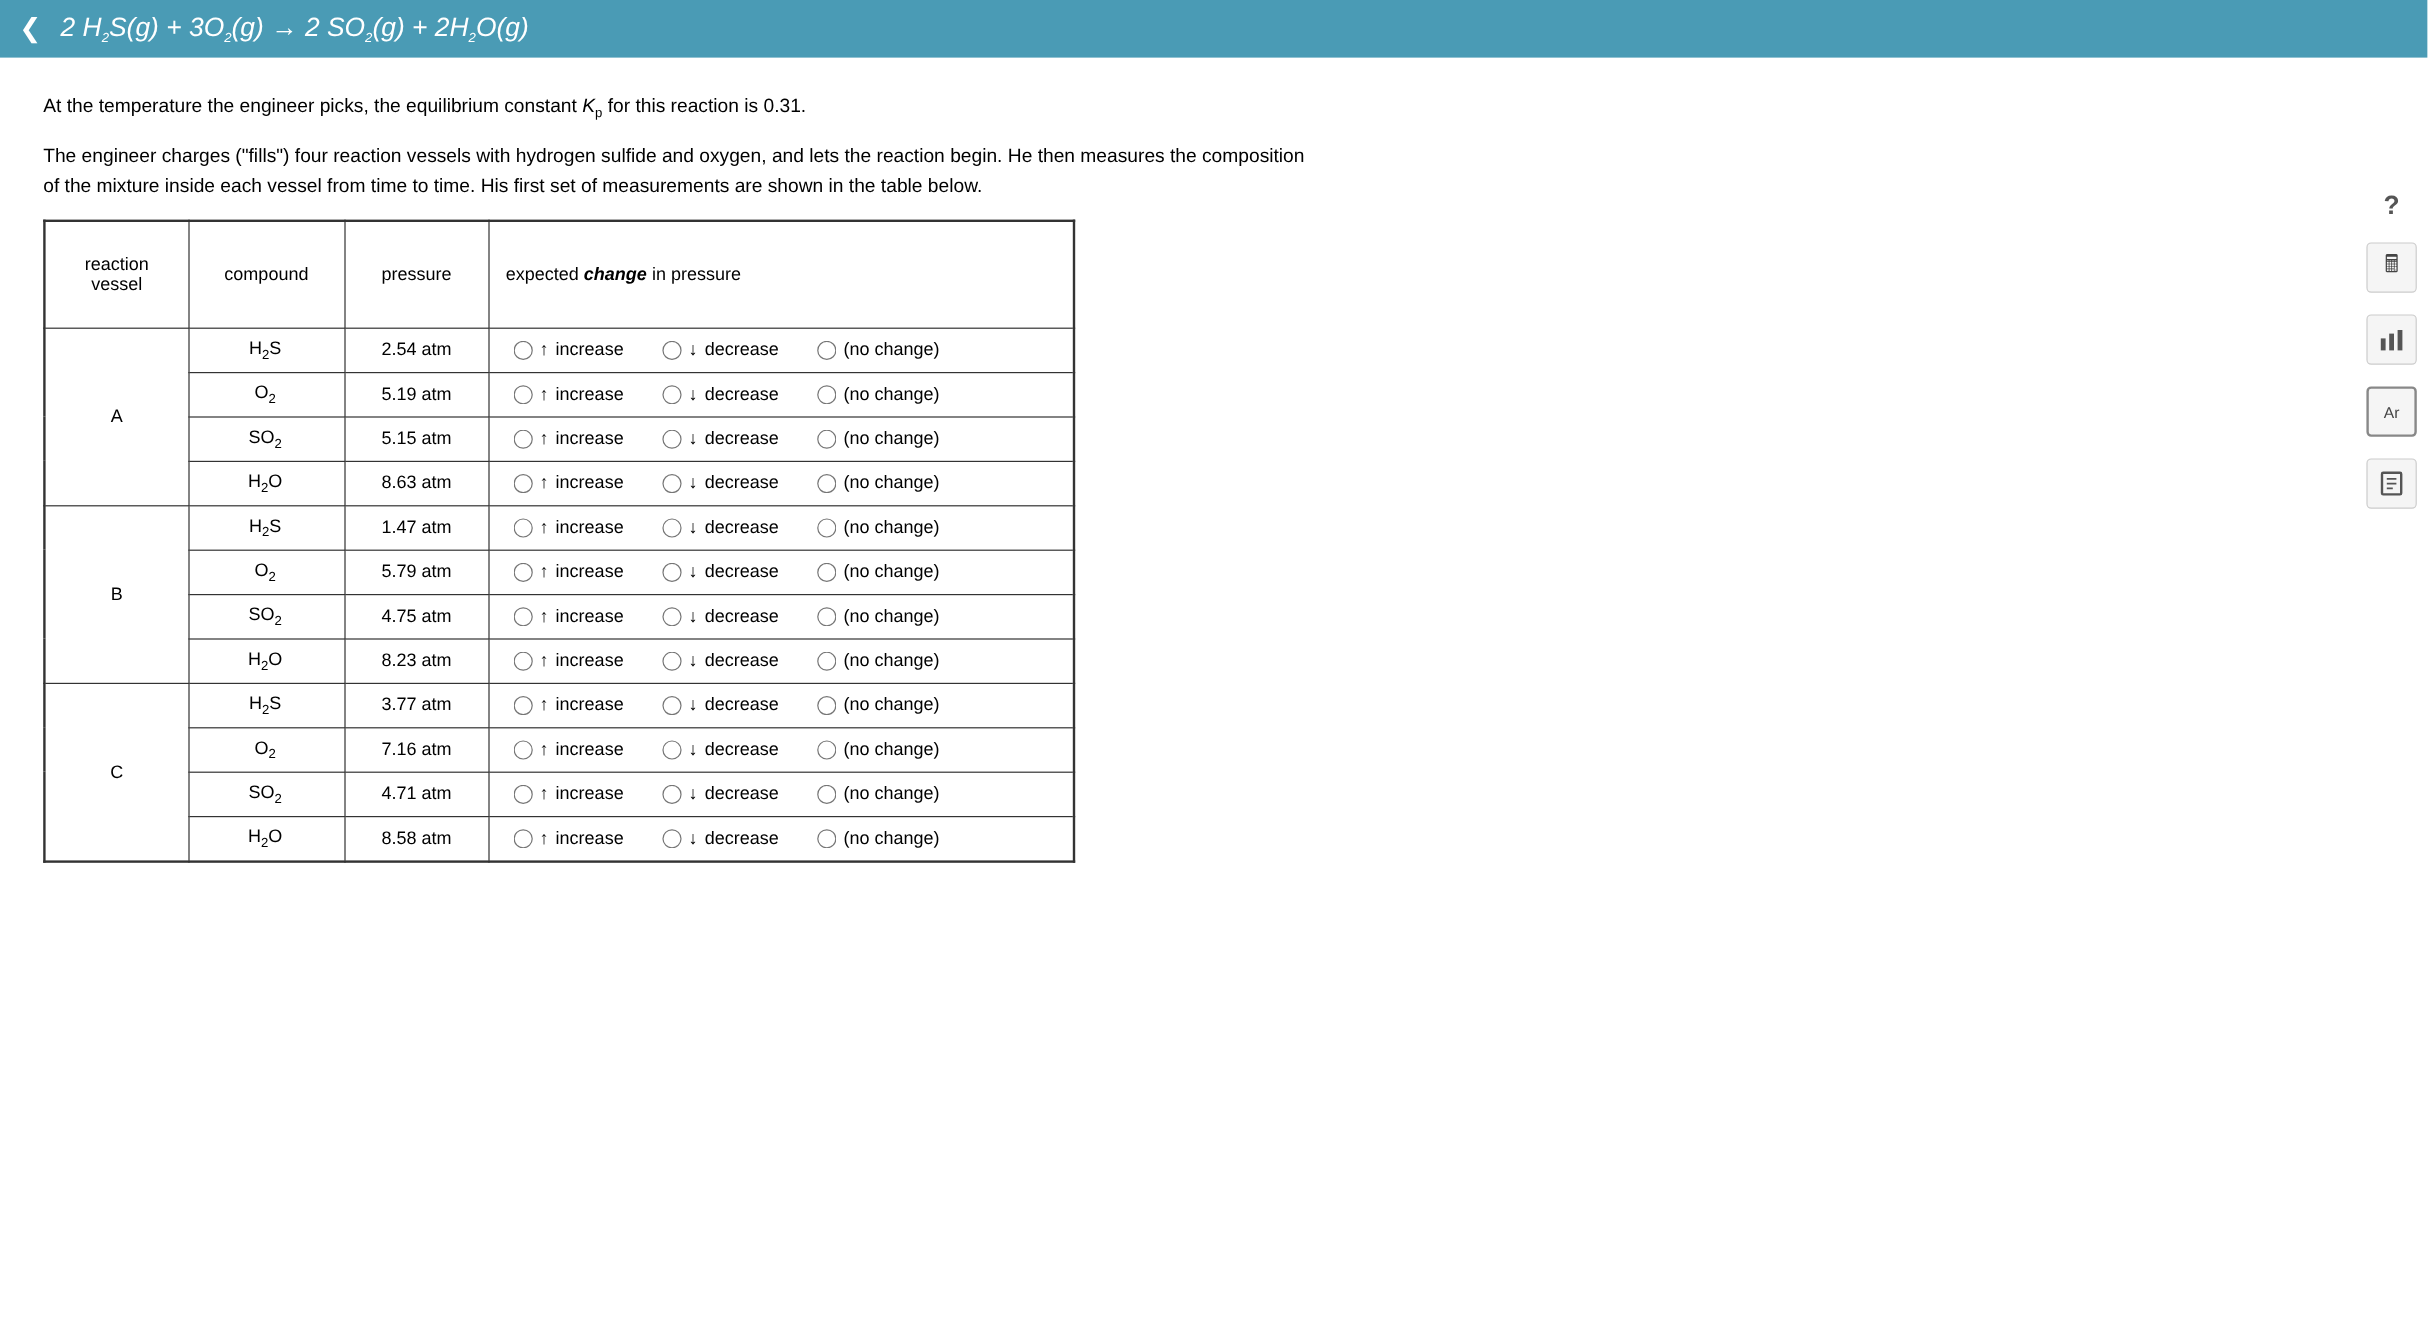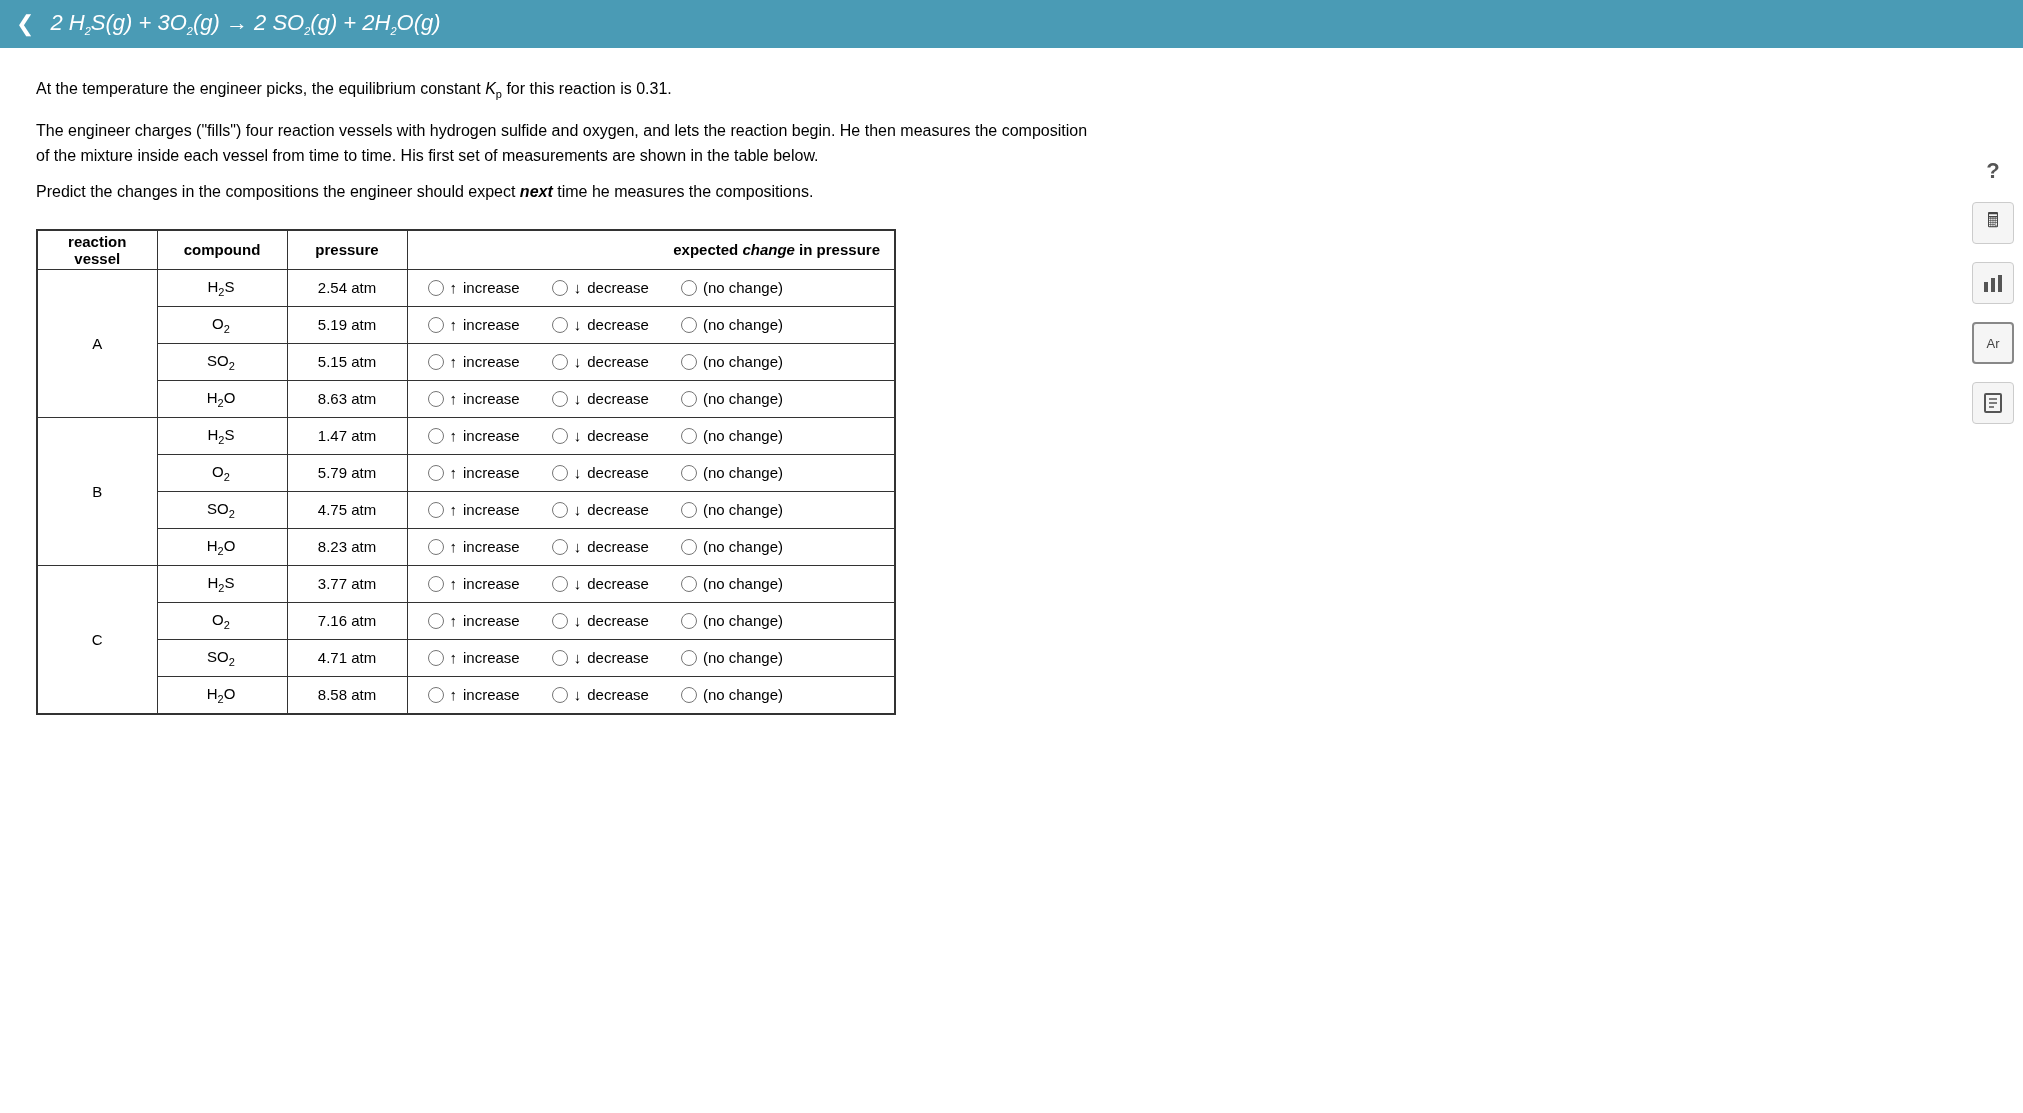--- a/index.html
+++ b/index.html
@@ -44,39 +44,39 @@
       margin-bottom: 28px;
     }
     .predict-text em { font-style: italic; font-weight: bold; }
     table {
       border-collapse: collapse;
       width: 860px;
       border: 2px solid #333;
     }
     thead tr th {
       border: 1px solid #333;
-      padding: 2px 14px;
+      padding: 27px 14px;
       background: #fff;
-      font-weight: bold;
+      font-weight: normal;
       font-size: 15px;
     }
     thead tr th.vessel-header {
       width: 120px;
       text-align: center;
     }
     thead tr th.compound-header {
       width: 130px;
       text-align: center;
     }
     thead tr th.pressure-header {
       width: 120px;
       text-align: center;
     }
     thead tr th.expected-header {
-      text-align: right;
+      text-align: left;
     }
     tbody tr td {
       border: 1px solid #333;
       padding: 8px 14px;
       font-size: 15px;
     }
     .vessel-cell {
       text-align: center;
       vertical-align: middle;
       font-weight: normal;
@@ -158,23 +158,20 @@
   </span>
 </div>
 
 <div class="main-content">
   <p class="description">
     At the temperature the engineer picks, the equilibrium constant <i>K</i><sub>p</sub> for this reaction is 0.31.
   </p>
   <p class="description">
     The engineer charges ("fills") four reaction vessels with hydrogen sulfide and oxygen, and lets the reaction begin. He then measures the composition<br>
     of the mixture inside each vessel from time to time. His first set of measurements are shown in the table below.
-  </p>
-  <p class="predict-text">
-    Predict the changes in the compositions the engineer should expect <em>next</em> time he measures the compositions.
   </p>
 
   <table>
     <thead>
       <tr>
         <th class="vessel-header">reaction<br>vessel</th>
         <th class="compound-header">compound</th>
         <th class="pressure-header">pressure</th>
         <th class="expected-header">expected <em><strong>change</strong></em> in pressure</th>
       </tr>

